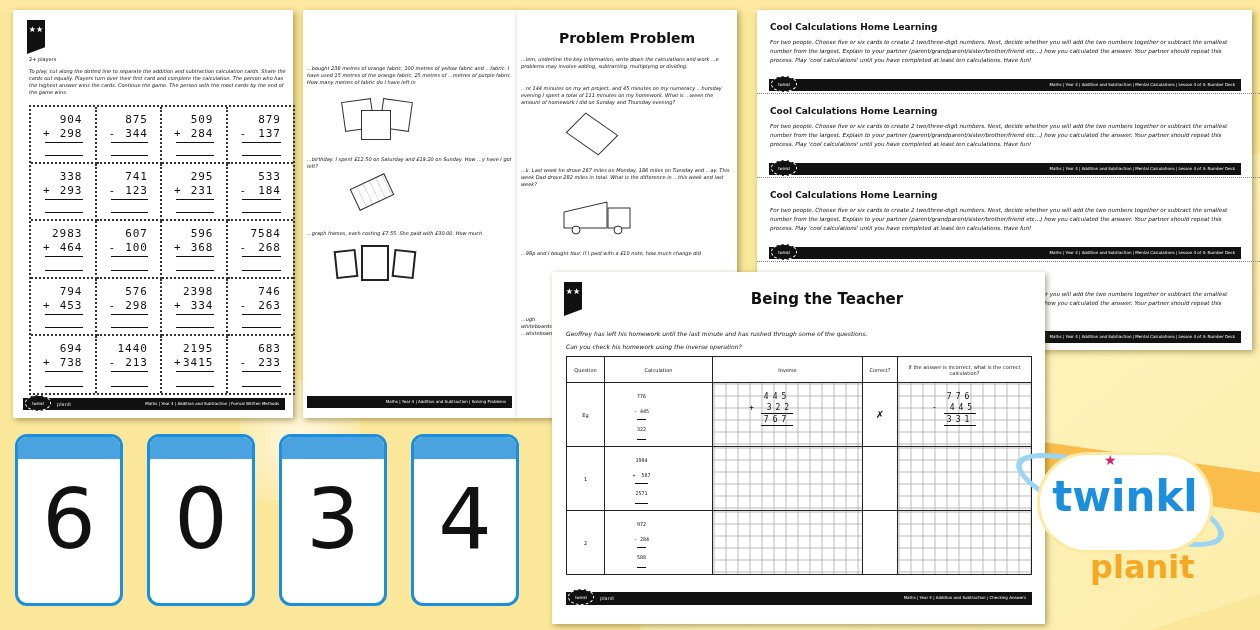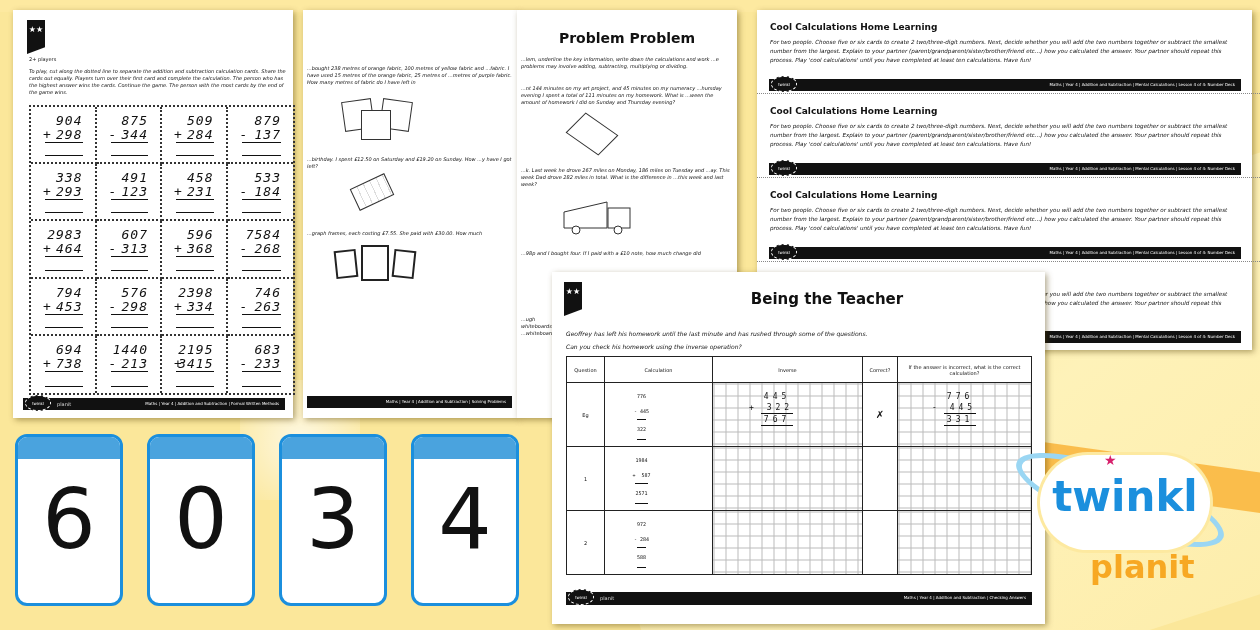--- a/index.html
+++ b/index.html
@@ -49,21 +49,21 @@
   #calc-sheet { left: 13px; top: 10px; width: 280px; height: 408px; }
   #calc-sheet .title { position: absolute; left: 40px; top: 20px; width: 230px; font-size: 15px; }
   #calc-sheet .sub { position: absolute; left: 16px; top: 46px; font-size: 5px; }
   #calc-sheet .instr { position: absolute; left: 16px; top: 58px; width: 262px; font-size: 5px; line-height: 7px; font-style: italic; }
   .grid {
     position: absolute; left: 16px; top: 95px; width: 266px; height: 290px;
     display: grid; grid-template-columns: repeat(4, 1fr); grid-template-rows: repeat(5, 1fr);
     border: 2px dotted #333;
   }
   .cell { border-right: 2px dotted #333; border-bottom: 2px dotted #333; position: relative;
-    font-family: "DejaVu Sans Mono", monospace; font-size: 13px; font-style: italic; }
+    font-family: "DejaVu Sans Mono", monospace; font-size: 11px; }
   .cell:nth-child(4n) { border-right: none; }
   .cell:nth-last-child(-n+4) { border-bottom: none; }
   .cell .a { position: absolute; right: 12px; top: 6px; letter-spacing: 1px; }
   .cell .b { position: absolute; right: 12px; top: 20px; letter-spacing: 1px; }
   .cell .op { position: absolute; left: 12px; top: 20px; }
   .cell .l1 { position: absolute; left: 14px; right: 12px; top: 35px; border-top: 1.5px solid #111; }
   .cell .l2 { position: absolute; left: 14px; right: 12px; bottom: 6px; border-top: 1.5px solid #111; }
   #calc-sheet .footer { left: 10px; top: 388px; width: 262px; }
 
   
@@ -163,28 +163,28 @@
         <span class="l2"></span>
       </div>
       <div class="cell">
         <span class="a">338</span>
         <span class="op">+</span>
         <span class="b">293</span>
         <span class="l1"></span>
         <span class="l2"></span>
       </div>
       <div class="cell">
-        <span class="a">491</span>
+        <span class="a">741</span>
         <span class="op">-</span>
         <span class="b">123</span>
         <span class="l1"></span>
         <span class="l2"></span>
       </div>
       <div class="cell">
-        <span class="a">458</span>
+        <span class="a">295</span>
         <span class="op">+</span>
         <span class="b">231</span>
         <span class="l1"></span>
         <span class="l2"></span>
       </div>
       <div class="cell">
         <span class="a">533</span>
         <span class="op">-</span>
         <span class="b">184</span>
         <span class="l1"></span>
@@ -193,21 +193,21 @@
       <div class="cell">
         <span class="a">2983</span>
         <span class="op">+</span>
         <span class="b">464</span>
         <span class="l1"></span>
         <span class="l2"></span>
       </div>
       <div class="cell">
         <span class="a">607</span>
         <span class="op">-</span>
-        <span class="b">313</span>
+        <span class="b">100</span>
         <span class="l1"></span>
         <span class="l2"></span>
       </div>
       <div class="cell">
         <span class="a">596</span>
         <span class="op">+</span>
         <span class="b">368</span>
         <span class="l1"></span>
         <span class="l2"></span>
       </div>

